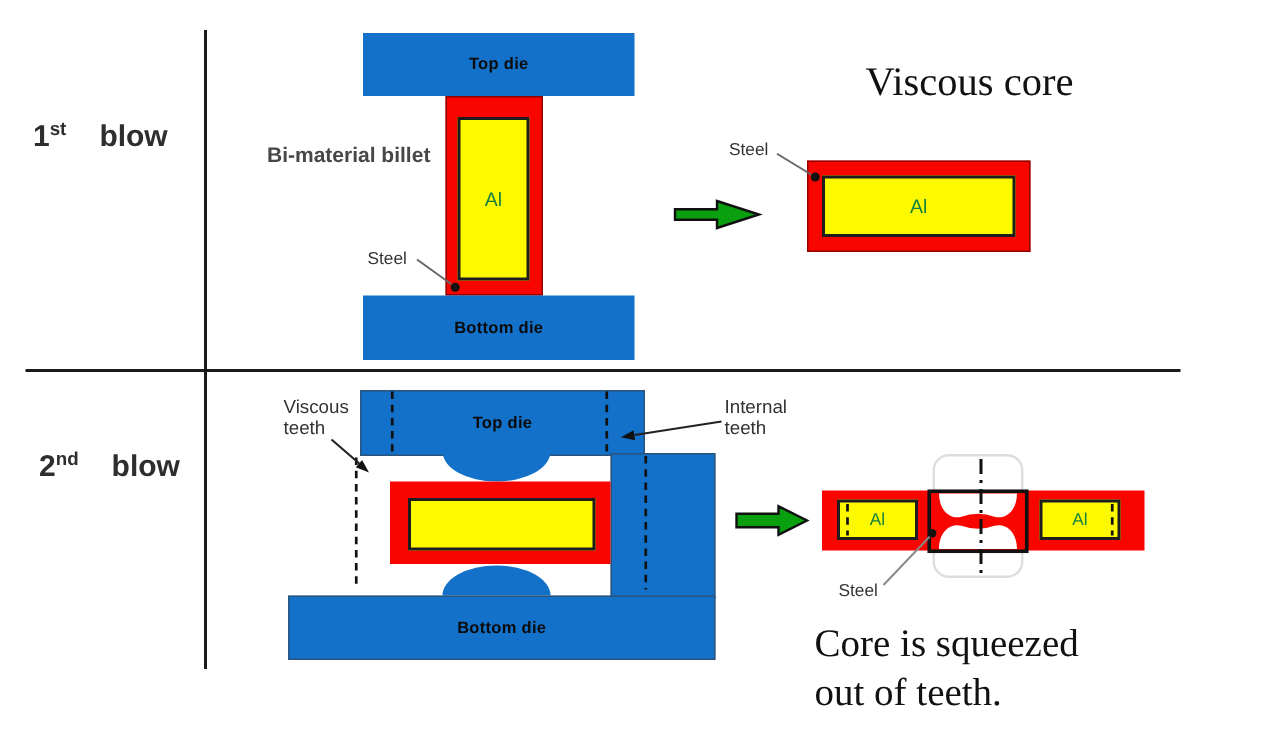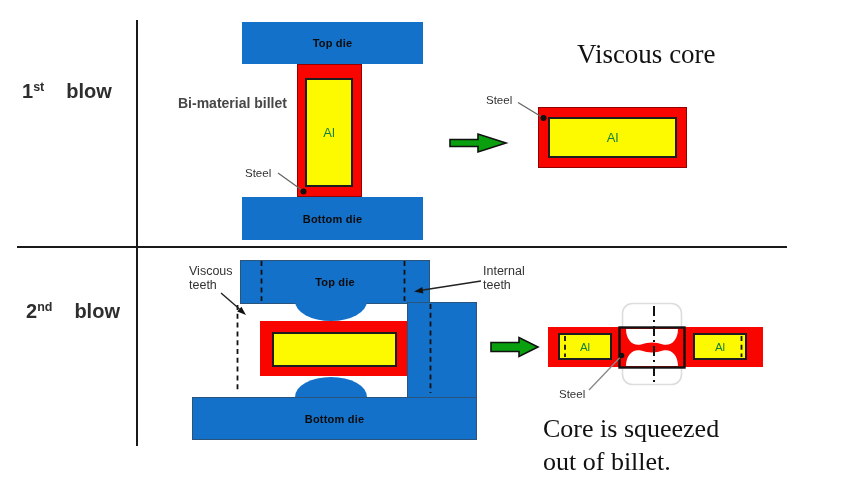--- a/index.html
+++ b/index.html
@@ -108,21 +108,21 @@
     <span class="al-label small">Al</span>
   </div>
   <div class="abs yellow-box" style="left:693px;top:333px;width:50px;height:23px;">
     <span class="al-label small">Al</span>
   </div>
 
   <div class="abs anno" style="left:559px;top:388px;">Steel</div>
 
   <div class="abs serif-caption" style="left:543px;top:412px;">
     <div>Core is squeezed</div>
-    <div>out of billet.</div>
+    <div>out of teeth.</div>
   </div>
 
   <svg class="overlay" width="858" height="496" viewBox="0 0 858 496">
 
     <rect x="622.5" y="303.5" width="59" height="81" rx="10" fill="none" stroke="#dddddd" stroke-width="1.6"></rect>
 
     <rect x="619.5" y="327.5" width="65" height="40" fill="#f90500" stroke="#111" stroke-width="2.4"></rect>
     <path d="M626,329 H678 C678,340 671,346.5 663,344.5 Q652,340.5 641,344.5 C633,346.5 626,340 626,329 Z" fill="#ffffff"></path>
     <path d="M626,366 H678 C678,355 671,348.5 663,350.5 Q652,354.5 641,350.5 C633,348.5 626,355 626,366 Z" fill="#ffffff"></path>
 

